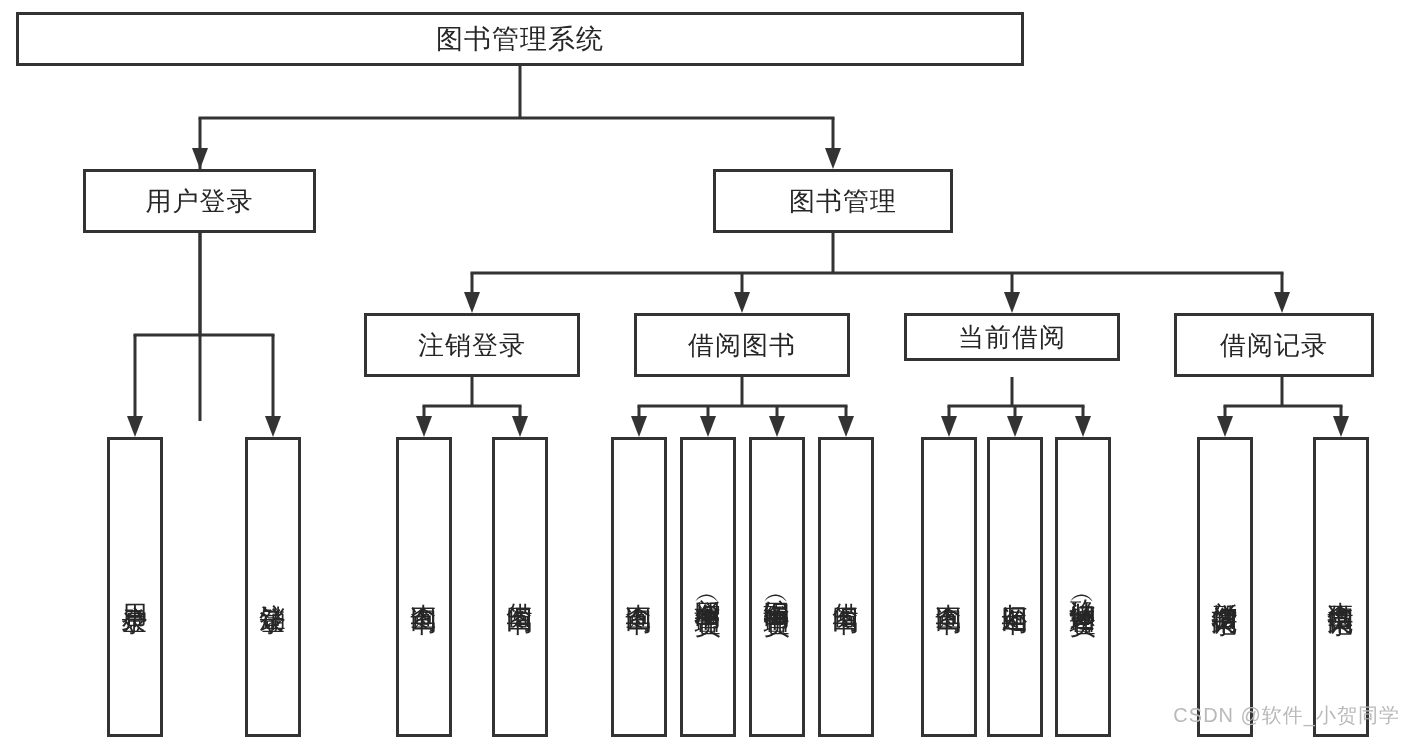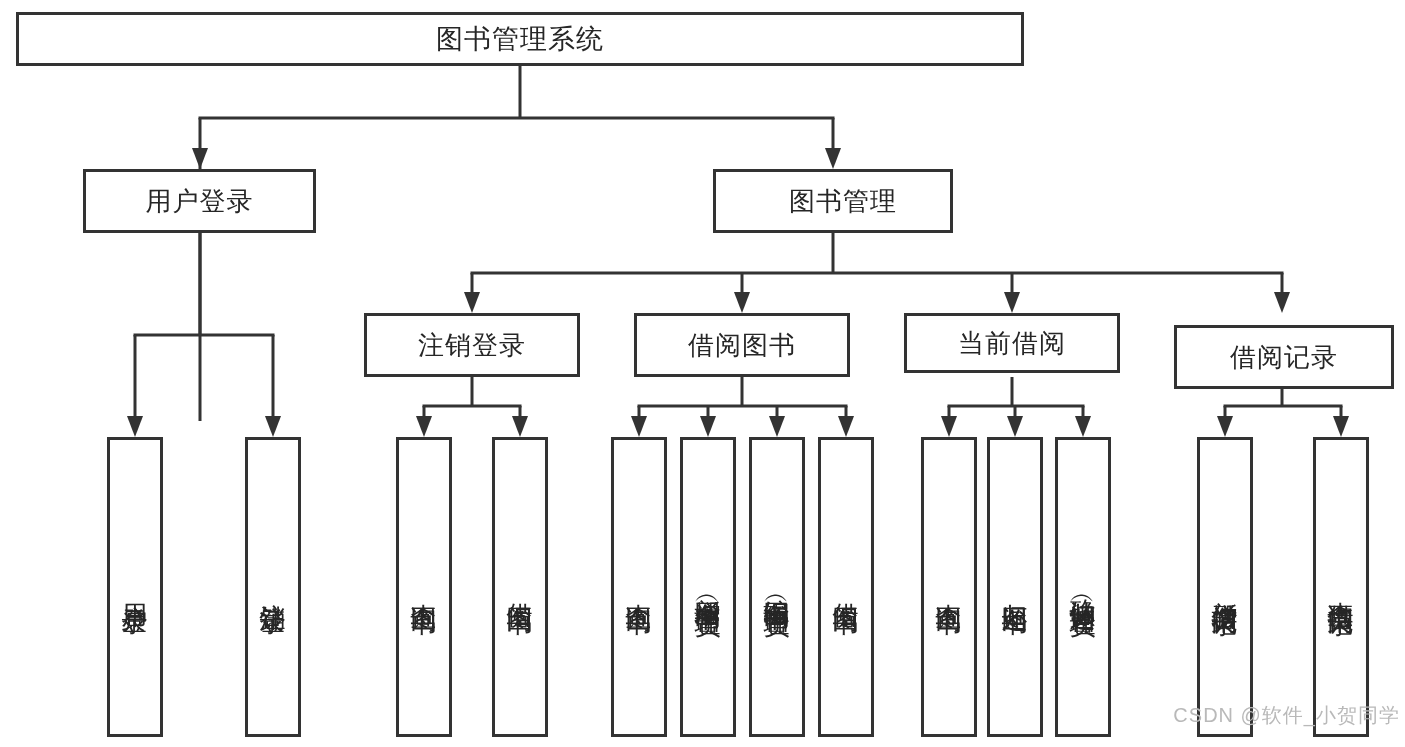--- a/index.html
+++ b/index.html
@@ -128,24 +128,24 @@
   <div class="node" style="left:713px;top:169px;width:240px;height:64px;padding-left:20px;">
     <span>图书管理</span>
   </div>
 
   <div class="node" style="left:364px;top:313px;width:216px;height:64px;">
     <span>注销登录</span>
   </div>
   <div class="node" style="left:634px;top:313px;width:216px;height:64px;">
     <span>借阅图书</span>
   </div>
-  <div class="node" style="left:904px;top:313px;width:216px;height:60px;font-family:Liberation Serif, serif;">
+  <div class="node" style="left:904px;top:313px;width:216px;height:48px;font-family:Liberation Serif, serif;">
     <span>当前借阅</span>
   </div>
-  <div class="node" style="left:1174px;top:325px;width:220px;height:64px;align-items:center;">
+  <div class="node" style="left:1174px;top:313px;width:200px;height:64px;align-items:center;">
     <span>借阅记录</span>
   </div>
 
   <div class="node leaf" style="left:107px;">
     <span class="vtext">用户登录</span>
   </div>
   <div class="node leaf" style="left:245px;">
     <span class="vtext">注销登录</span>
   </div>
 

